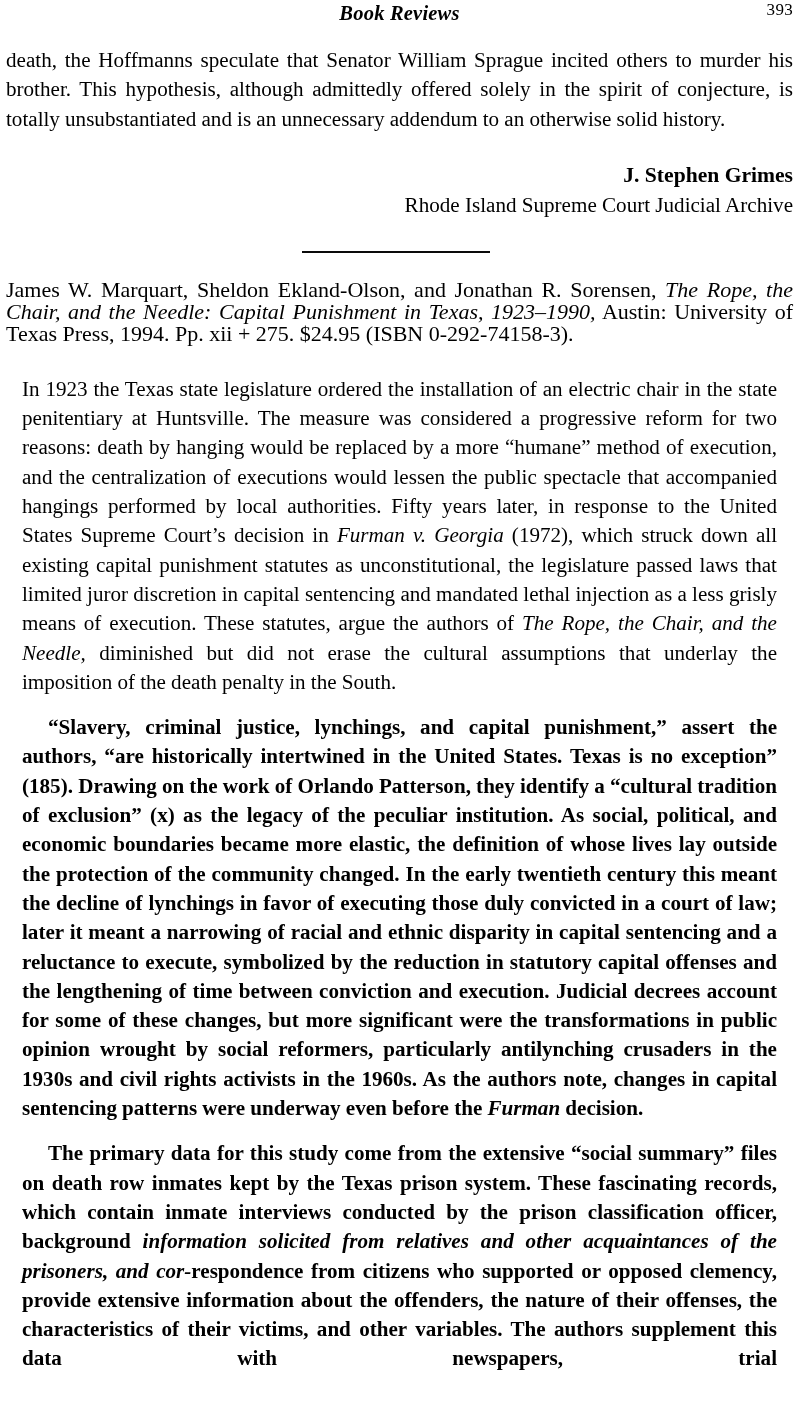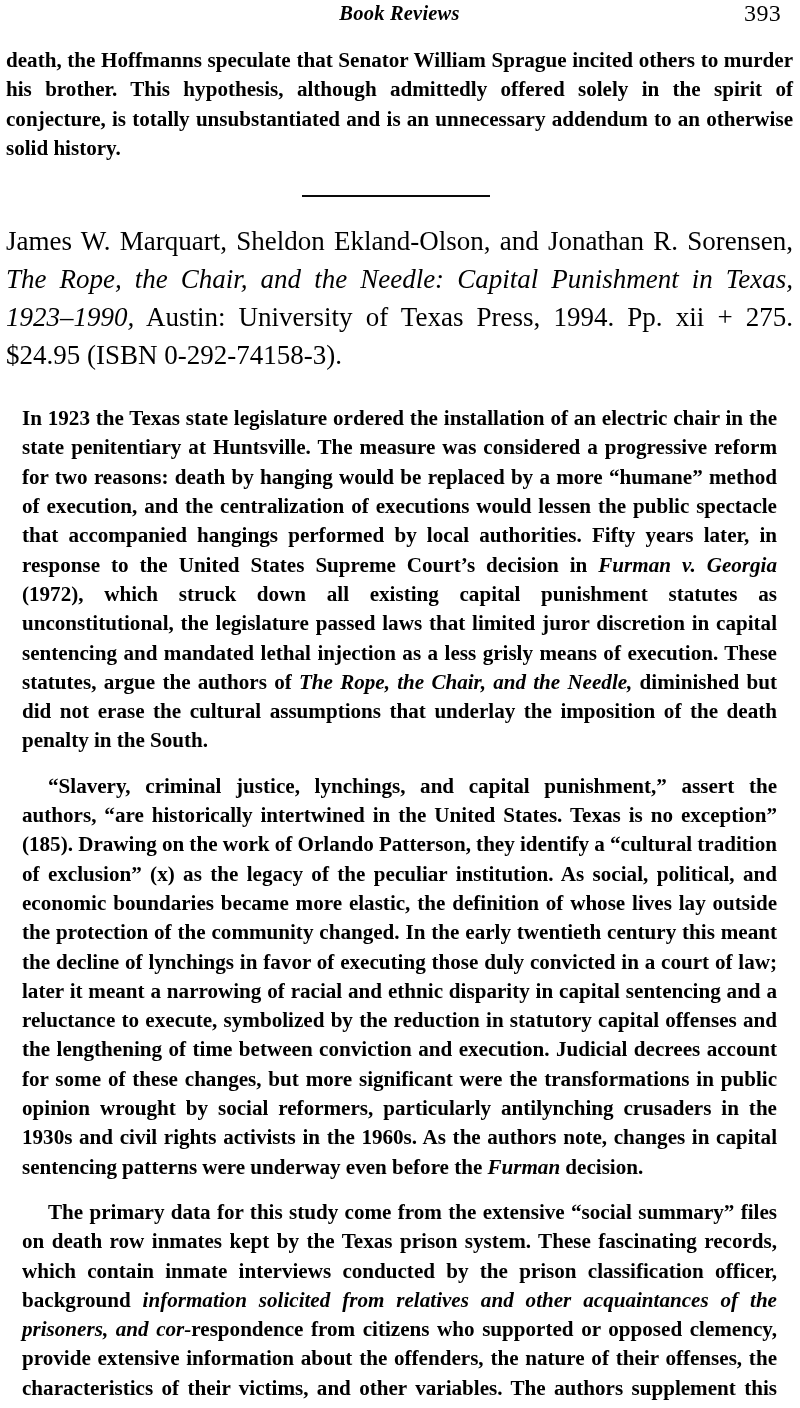--- a/index.html
+++ b/index.html
@@ -37,36 +37,36 @@
     left: 0; right: 0;
     top: 2px;
     text-align: center;
     font-style: italic;
     font-weight: 700;
     font-size: 20.5px;
     letter-spacing: 0.2px;
   }
   .running-head .rh-folio {
     position: absolute;
-    right: 12px;
+    right: 0;
     top: 0px;
-    font-size: 24px;
+    font-size: 17px;
     letter-spacing: 0.3px;
   }
 
   
   .txt {
     font-size: 21.1px;
     line-height: 29.3px;
     text-align: justify;
     text-justify: inter-word;
     hyphens: none;
     word-spacing: -0.1px;
   }
-  .txt.noindent { text-indent: 0; font-weight: bold; }
+  .txt.noindent { text-indent: 0; }
   .txt.indent  { text-indent: 26px; font-weight: bold; }
 
   .last-line-full {
     
     text-align-last: justify;
   }
 
   
   .signature {
     margin-top: 26px;
@@ -94,22 +94,22 @@
     display: inline-block;
     width: 188px;
     height: 2px;
     background: #0a0a0a;
     vertical-align: middle;
     margin-left: -8px;
   }
 
   
   .citation {
-    font-size: 27px;
-    line-height: 38px;
+    font-size: 22px;
+    line-height: 22px;
     text-align: justify;
     margin-bottom: 30px;
   }
   .citation .bk-title { font-style: italic; }
 
   
   .body-copy > p {
     margin: 16px;
   }
   .ital { font-style: italic; }
@@ -122,20 +122,24 @@
 
 <div class="page">
 
   <div class="running-head">
     <div class="rh-title">Book Reviews</div>
     <div class="rh-folio">393</div>
   </div>
 
   <div class="txt noindent">death, the Hoffmanns speculate that Senator William Sprague incited others to murder his brother. This hypothesis, although admittedly offered solely in the spirit of conjecture, is totally unsubstantiated and is an unnecessary addendum to an otherwise solid history.</div>
 
+  <div class="signature">
+    <span class="sig-name">J. Stephen Grimes</span>
+    <span class="sig-affil">Rhode Island Supreme Court Judicial Archive</span>
+  </div>
 
   <div class="divider-wrap">
     <span class="rule"></span>
   </div>
 
   <div class="citation">
     <span>James W. Marquart, Sheldon Ekland-Olson, and Jonathan R. Sorensen, </span><span class="bk-title">The Rope, the Chair, and the Needle: Capital Punishment in Texas, 1923–1990,</span><span> Austin: University of Texas Press, 1994. Pp. xii + 275. $24.95 (ISBN 0-292-74158-3).</span>
   </div>
 
   <div class="body-copy">

